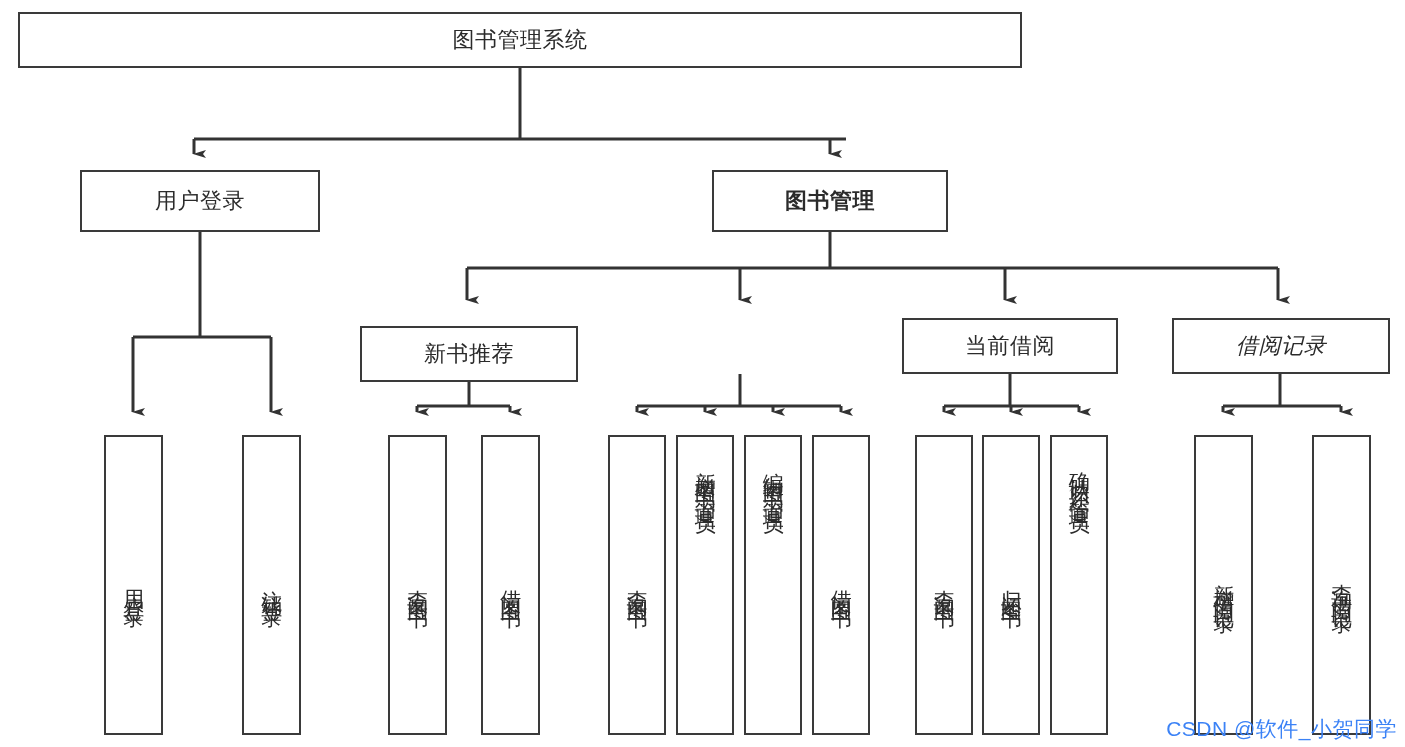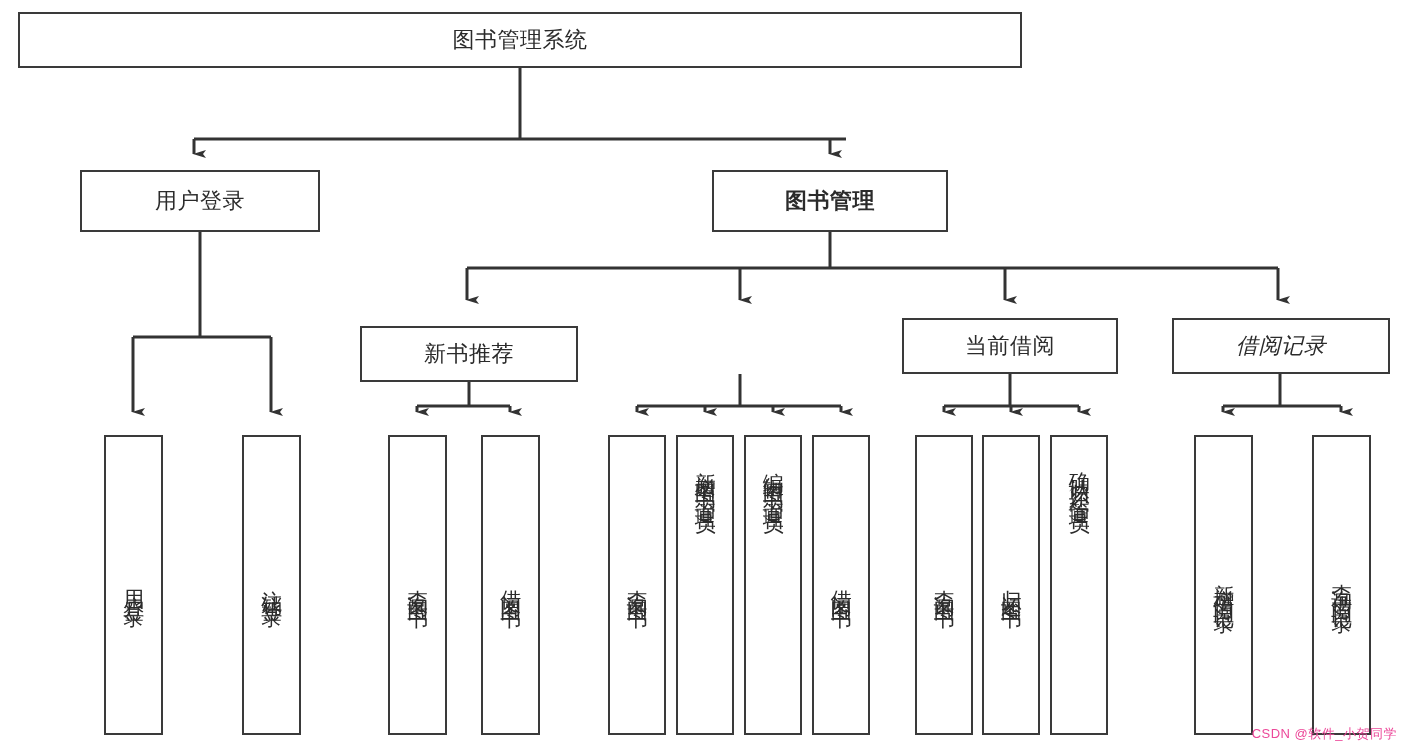--- a/index.html
+++ b/index.html
@@ -53,22 +53,22 @@
     left: 0;
     top: 0;
     width: 1405px;
     height: 747px;
     pointer-events: none;
   }
   #watermark {
     position: absolute;
     right: 8px;
     bottom: 4px;
-    font-size: 13px;
-    color: #ec4899;
+    font-size: 21px;
+    color: #3b82f6;
     letter-spacing: 0.5px;
     white-space: nowrap;
   }
 </style>
 </head>
 <body>
 
 <div id="canvas">
 
   <svg id="edges" viewBox="0 0 1405 747">

